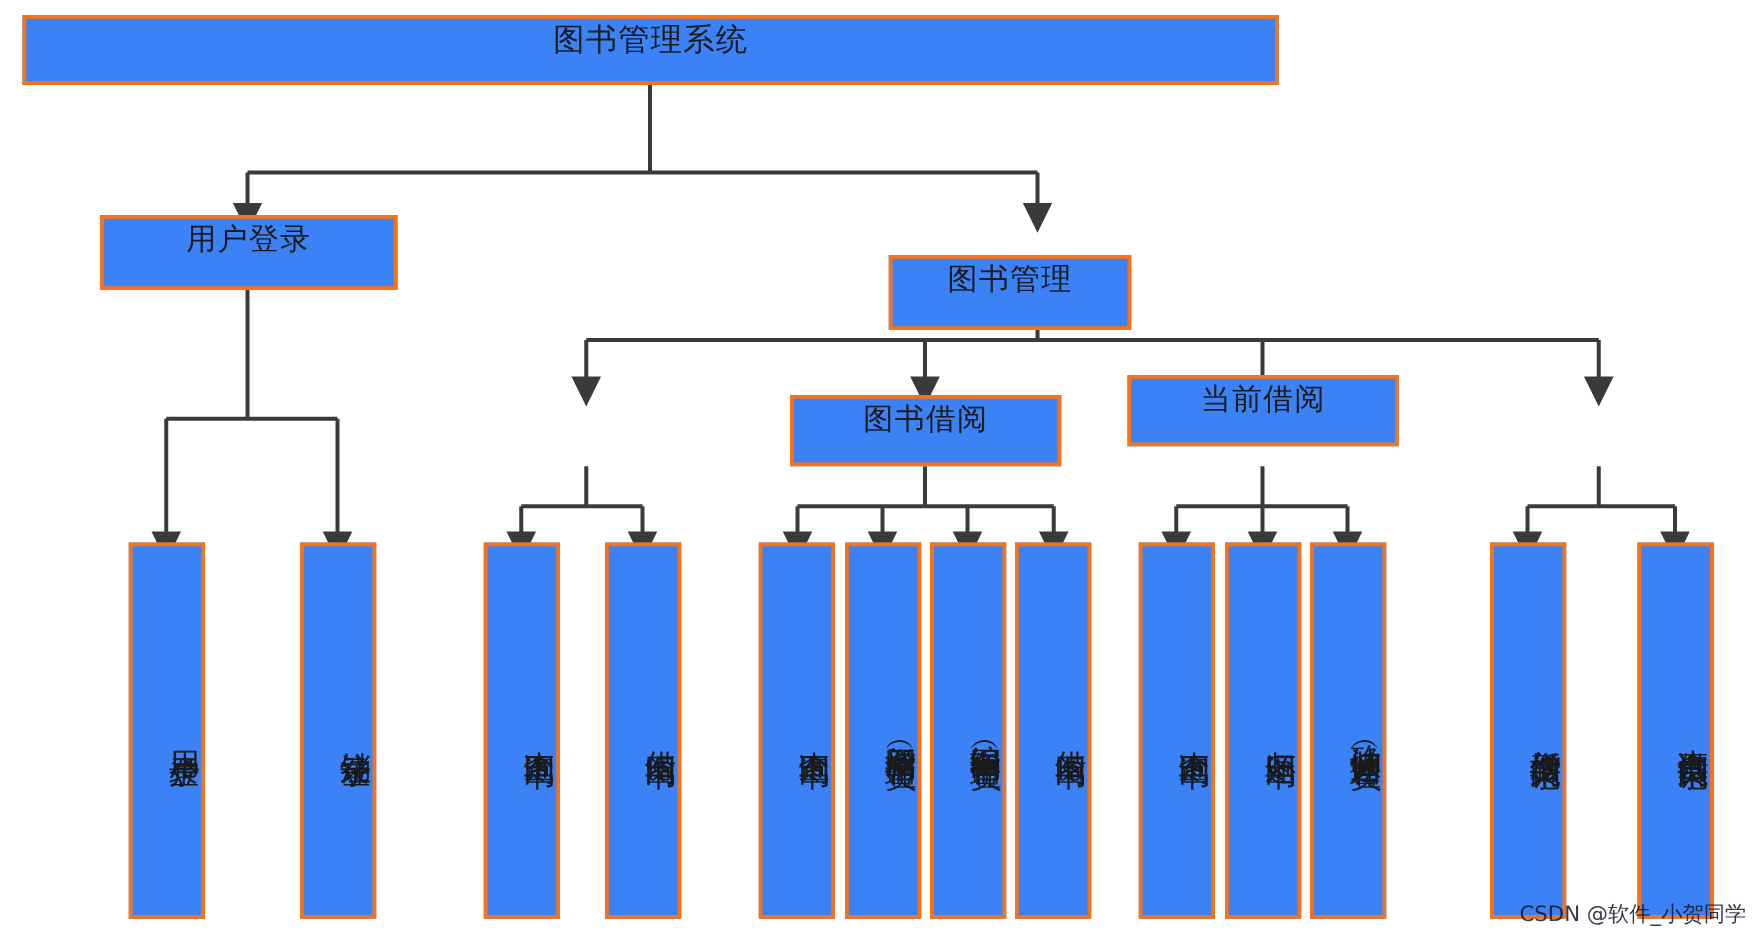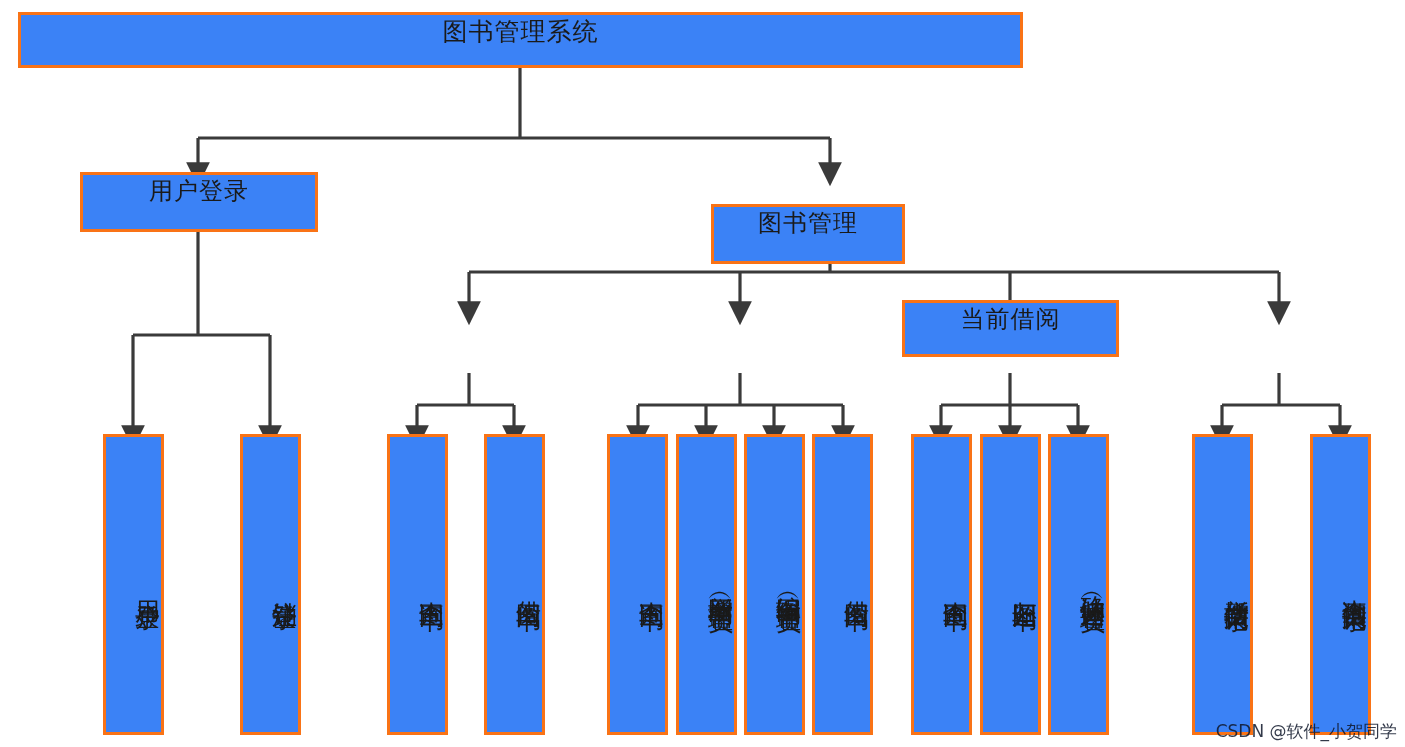--- a/index.html
+++ b/index.html
@@ -127,20 +127,23 @@
     <span>图书管理系统</span>
   </div>
 
   <div class="node horiz" style="left:80px; top:172px; width:238px; height:60px;">
     <span>用户登录</span>
   </div>
   <div class="node horiz" style="left:711px; top:172px; width:194px; height:60px;margin-top:32px;">
     <span>图书管理</span>
   </div>
 
+  <div class="node horiz" style="left:632px; top:316px; width:217px; height:57px;">
+    <span>图书借阅</span>
+  </div>
   <div class="node horiz" style="left:902px; top:300px; width:217px; height:57px;">
     <span>当前借阅</span>
   </div>
 
   <div class="node vert" style="left:103px; top:434px; width:61px; height:301px;">
     <span class="vtext">用户登录</span>
   </div>
   <div class="node vert" style="left:240px; top:434px; width:61px; height:301px;">
     <span class="vtext">注销登录</span>
   </div>

